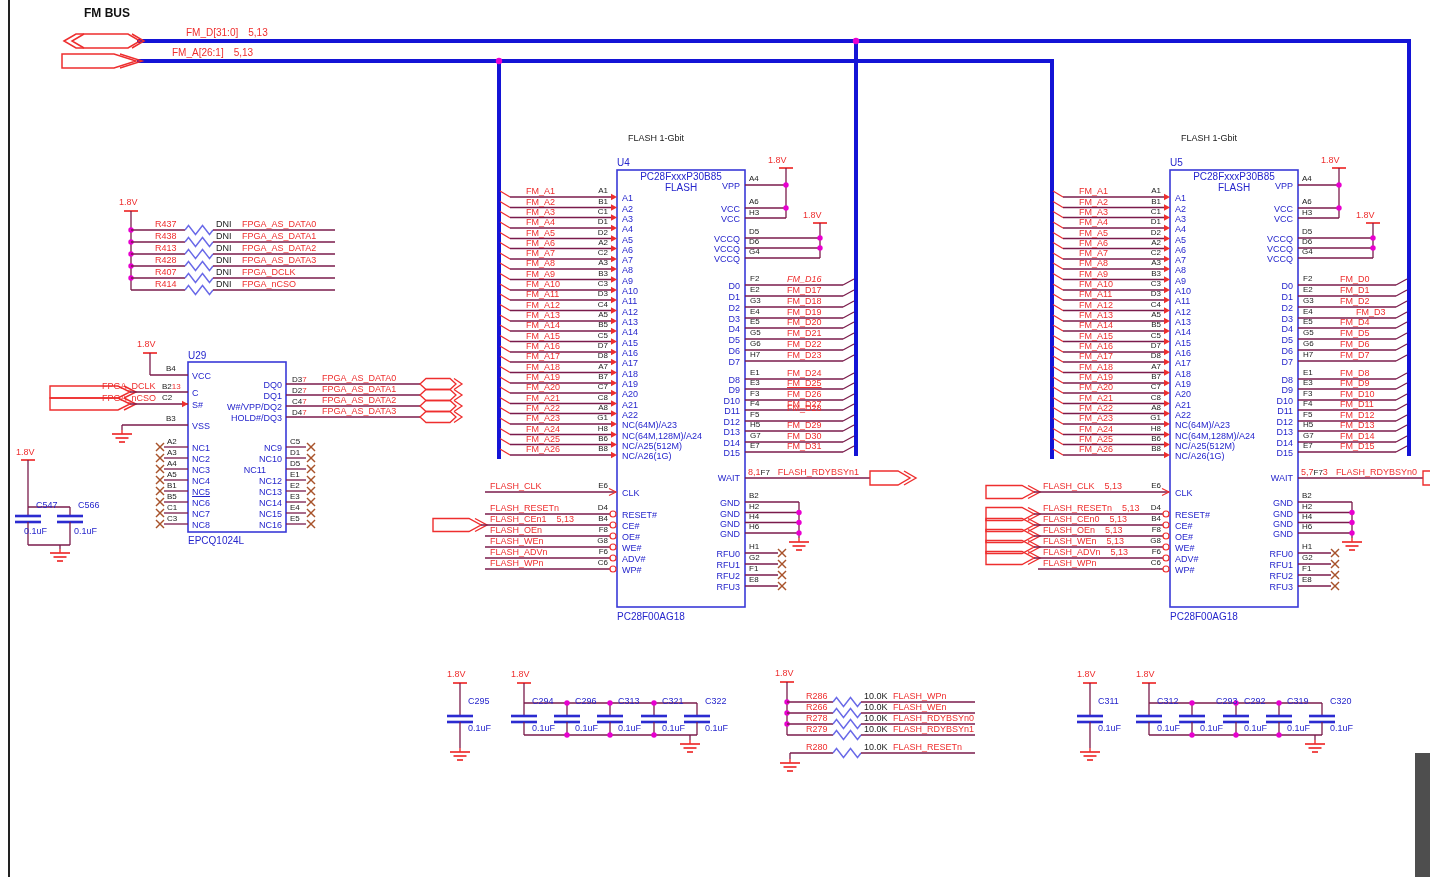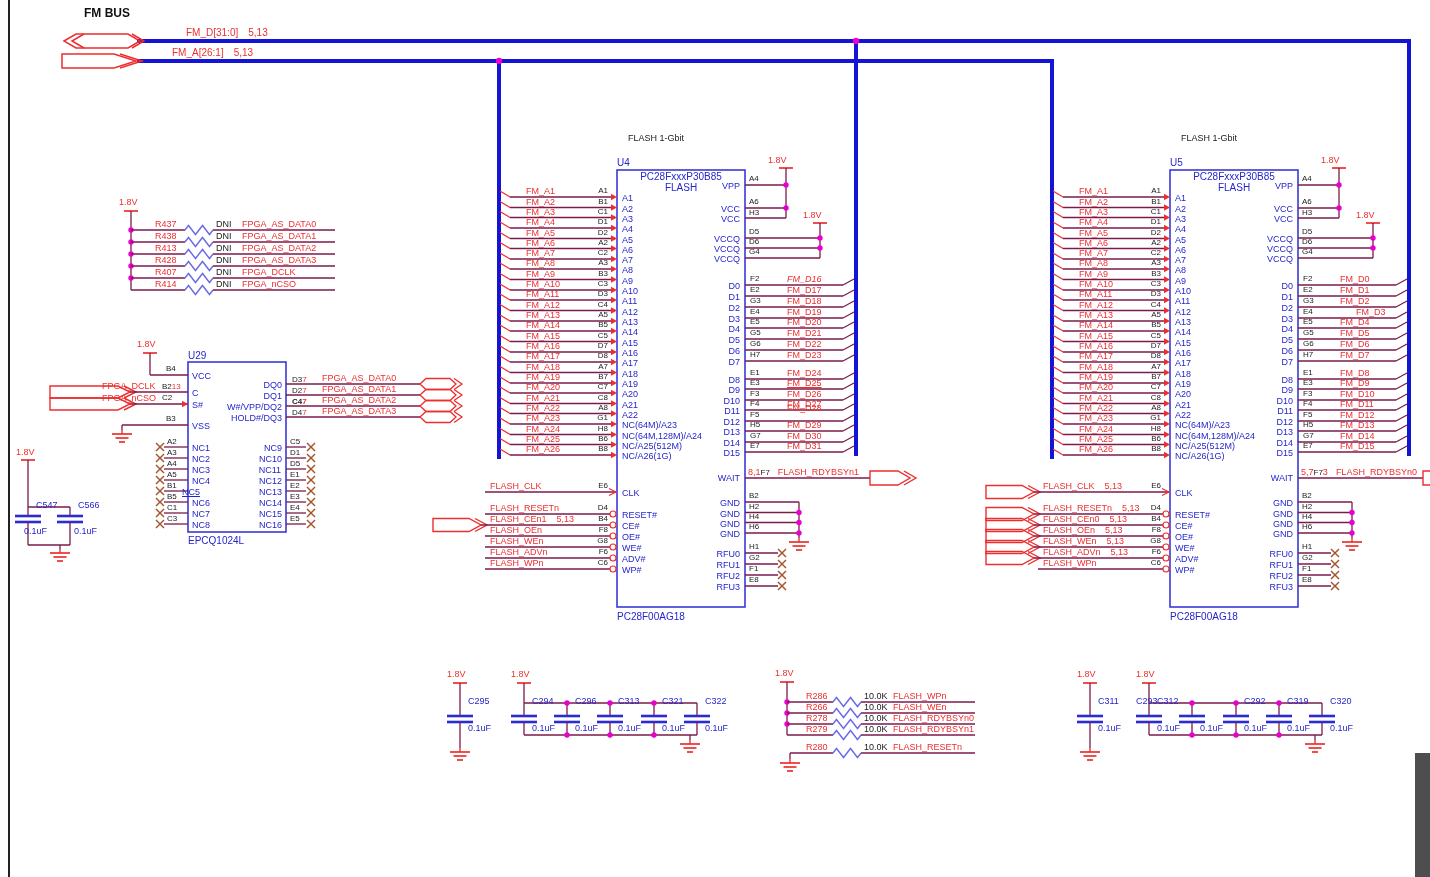--- a/index.html
+++ b/index.html
@@ -654,45 +654,45 @@
     <div class="t blu" style="left: 192px; top: 421px;">VSS</div>
     <div class="t pin" style="left: 167px; top: 437px;">A2</div>
     <div class="t blu" style="left: 192px; top: 443px;">NC1</div>
     <div class="t pin" style="left: 167px; top: 448px;">A3</div>
     <div class="t blu" style="left: 192px; top: 454px;">NC2</div>
     <div class="t pin" style="left: 167px; top: 459px;">A4</div>
     <div class="t blu" style="left: 192px; top: 465px;">NC3</div>
     <div class="t pin" style="left: 167px; top: 470px;">A5</div>
     <div class="t blu" style="left: 192px; top: 476px;">NC4</div>
     <div class="t pin" style="left: 167px; top: 481px;">B1</div>
-    <div class="t blu" style="left: 182px; top: 487px; text-decoration: underline;">NC5</div>
+    <div class="t blu" style="left: 192px; top: 487px; text-decoration: underline;">NC5</div>
     <div class="t pin" style="left: 167px; top: 492px;">B5</div>
     <div class="t blu" style="left: 192px; top: 498px;">NC6</div>
     <div class="t pin" style="left: 167px; top: 503px;">C1</div>
     <div class="t blu" style="left: 192px; top: 509px;">NC7</div>
     <div class="t pin" style="left: 167px; top: 514px;">C3</div>
     <div class="t blu" style="left: 192px; top: 520px;">NC8</div>
     <div class="t blu" style="left: 282px; top: 380px; transform: translateX(-100%);">DQ0</div>
     <div class="t" style="left: 292px; top: 374px;"><span class="pin">D3</span><span class="red s8">7</span></div>
     <div class="t red" style="left: 322px; top: 373px;">FPGA_AS_DATA0</div>
     <div class="t blu" style="left: 282px; top: 391px; transform: translateX(-100%);">DQ1</div>
     <div class="t" style="left: 292px; top: 385px;"><span class="pin">D2</span><span class="red s8">7</span></div>
     <div class="t red" style="left: 322px; top: 384px;">FPGA_AS_DATA1</div>
     <div class="t blu" style="left: 282px; top: 402px; transform: translateX(-100%);">W#/VPP/DQ2</div>
-    <div class="t" style="left: 292px; top: 396px; font-weight: bold;"><span class="pin">C4</span><span class="red s8">7</span></div>
+    <div class="t" style="left: 292px; top: 396px;"><span class="pin">C4</span><span class="red s8">7</span></div>
     <div class="t red" style="left: 322px; top: 395px;">FPGA_AS_DATA2</div>
     <div class="t blu" style="left: 282px; top: 413px; transform: translateX(-100%);">HOLD#/DQ3</div>
     <div class="t" style="left: 292px; top: 407px;"><span class="pin">D4</span><span class="red s8">7</span></div>
     <div class="t red" style="left: 322px; top: 406px;">FPGA_AS_DATA3</div>
     <div class="t pin" style="left: 290px; top: 437px;">C5</div>
     <div class="t blu" style="left: 282px; top: 443px; transform: translateX(-100%);">NC9</div>
     <div class="t pin" style="left: 290px; top: 448px;">D1</div>
     <div class="t blu" style="left: 282px; top: 454px; transform: translateX(-100%);">NC10</div>
     <div class="t pin" style="left: 290px; top: 459px;">D5</div>
-    <div class="t blu" style="left: 281px; top: 465px; transform: translateX(-100%);">NC11</div>
+    <div class="t blu" style="left: 266px; top: 465px; transform: translateX(-100%);">NC11</div>
     <div class="t pin" style="left: 290px; top: 470px;">E1</div>
     <div class="t blu" style="left: 282px; top: 476px; transform: translateX(-100%);">NC12</div>
     <div class="t pin" style="left: 290px; top: 481px;">E2</div>
     <div class="t blu" style="left: 282px; top: 487px; transform: translateX(-100%);">NC13</div>
     <div class="t pin" style="left: 290px; top: 492px;">E3</div>
     <div class="t blu" style="left: 282px; top: 498px; transform: translateX(-100%);">NC14</div>
     <div class="t pin" style="left: 290px; top: 503px;">E4</div>
     <div class="t blu" style="left: 282px; top: 509px; transform: translateX(-100%);">NC15</div>
     <div class="t pin" style="left: 290px; top: 514px;">E5</div>
     <div class="t blu" style="left: 282px; top: 520px; transform: translateX(-100%);">NC16</div>
@@ -1098,21 +1098,21 @@
     <div class="t blu" style="left: 662px; top: 696px;">C321</div>
     <div class="t blu" style="left: 662px; top: 723px;">0.1uF</div>
     <div class="t blu" style="left: 705px; top: 696px;">C322</div>
     <div class="t blu" style="left: 705px; top: 723px;">0.1uF</div>
     <div class="t red" style="left: 1077px; top: 669px;">1.8V</div>
     <div class="t blu" style="left: 1098px; top: 696px;">C311</div>
     <div class="t blu" style="left: 1098px; top: 723px;">0.1uF</div>
     <div class="t red" style="left: 1136px; top: 669px;">1.8V</div>
     <div class="t blu" style="left: 1157px; top: 696px;">C312</div>
     <div class="t blu" style="left: 1157px; top: 723px;">0.1uF</div>
-    <div class="t blu" style="left: 1136px; top: 696px;">C293</div>
+    <div class="t blu" style="left: 1216px; top: 696px;">C293</div>
     <div class="t blu" style="left: 1200px; top: 723px;">0.1uF</div>
     <div class="t blu" style="left: 1244px; top: 696px;">C292</div>
     <div class="t blu" style="left: 1244px; top: 723px;">0.1uF</div>
     <div class="t blu" style="left: 1287px; top: 696px;">C319</div>
     <div class="t blu" style="left: 1287px; top: 723px;">0.1uF</div>
     <div class="t blu" style="left: 1330px; top: 696px;">C320</div>
     <div class="t blu" style="left: 1330px; top: 723px;">0.1uF</div>
   </div>
 
 </body></html>

